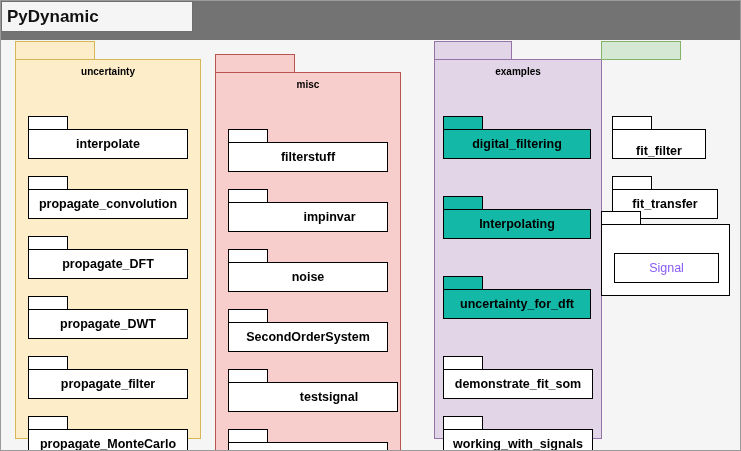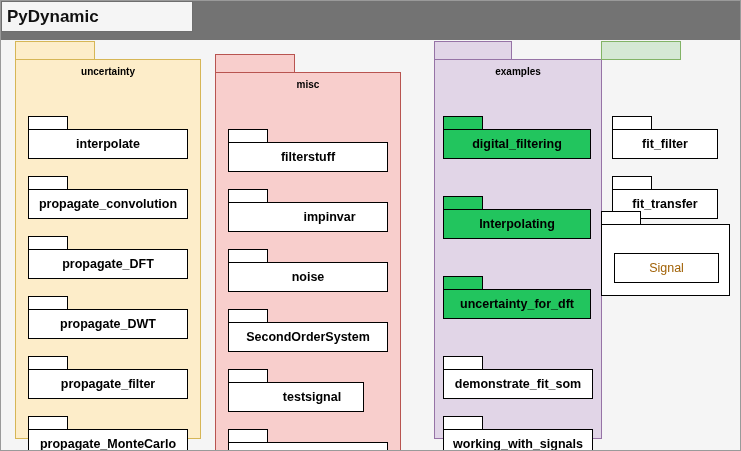--- a/index.html
+++ b/index.html
@@ -105,21 +105,21 @@
   }
   .sub-label {
     font-size: 12.5px;
     font-weight: bold;
     color: #000000;
     white-space: nowrap;
   }
 
   
   .fill-white  { background: #ffffff; }
-  .fill-blue   { background: #22c55e; }
+  .fill-blue   { background: #14b8a6; }
 
   
   #signals-pkg .sub-body {
     height: 72px;
     display: block;
   }
   .signals-title {
     text-align: center;
     font-size: 12.5px;
     font-weight: bold;
@@ -135,21 +135,21 @@
     border: 1px solid #000000;
     background: #ffffff;
     box-sizing: border-box;
     display: flex;
     align-items: center;
     justify-content: center;
   }
   .class-label {
     font-size: 12.5px;
     font-weight: normal;
-    color: #a16207;
+    color: #8b5cf6;
   }
 </style>
 </head>
 <body>
 
 <div id="canvas">
 
   <div id="title-bar">
     <div id="title-tab">
       <span id="title-text">PyDynamic</span>
@@ -234,21 +234,21 @@
 
     <div class="sub" style="left:13px; top:255px;">
       <div class="sub-tab fill-white"></div>
       <div class="sub-body fill-white" style="width:160px;">
         <span class="sub-label">SecondOrderSystem</span>
       </div>
     </div>
 
     <div class="sub" style="left:13px; top:315px;">
       <div class="sub-tab fill-white"></div>
-      <div class="sub-body fill-white" style="width:136px;padding-left:32px;">
+      <div class="sub-body fill-white" style="width:170px;padding-left:32px;">
         <span class="sub-label">testsignal</span>
       </div>
     </div>
 
     <div class="sub" style="left:13px; top:375px;">
       <div class="sub-tab fill-white"></div>
       <div class="sub-body fill-white" style="width:160px;">
         <span class="sub-label">tools</span>
       </div>
     </div>
@@ -294,21 +294,21 @@
         <span class="sub-label">working_with_signals</span>
       </div>
     </div>
   </div>
 
   <div class="pkg" id="pkg-model-estimation" style="left:600px; top:40px; width:129px; height:180px;">
     <div class="pkg-tab" style="width:80px; background:#d5e8d4; border:1px solid #82b366;"></div>
 
     <div class="sub" style="left:11px; top:75px;">
       <div class="sub-tab fill-white"></div>
-      <div class="sub-body fill-white" style="width:106px;">
+      <div class="sub-body fill-white" style="width:94px;align-items:flex-end;">
         <span class="sub-label">fit_filter</span>
       </div>
     </div>
 
     <div class="sub" style="left:11px; top:135px;">
       <div class="sub-tab fill-white"></div>
       <div class="sub-body fill-white" style="width:106px;">
         <span class="sub-label">fit_transfer</span>
       </div>
     </div>

